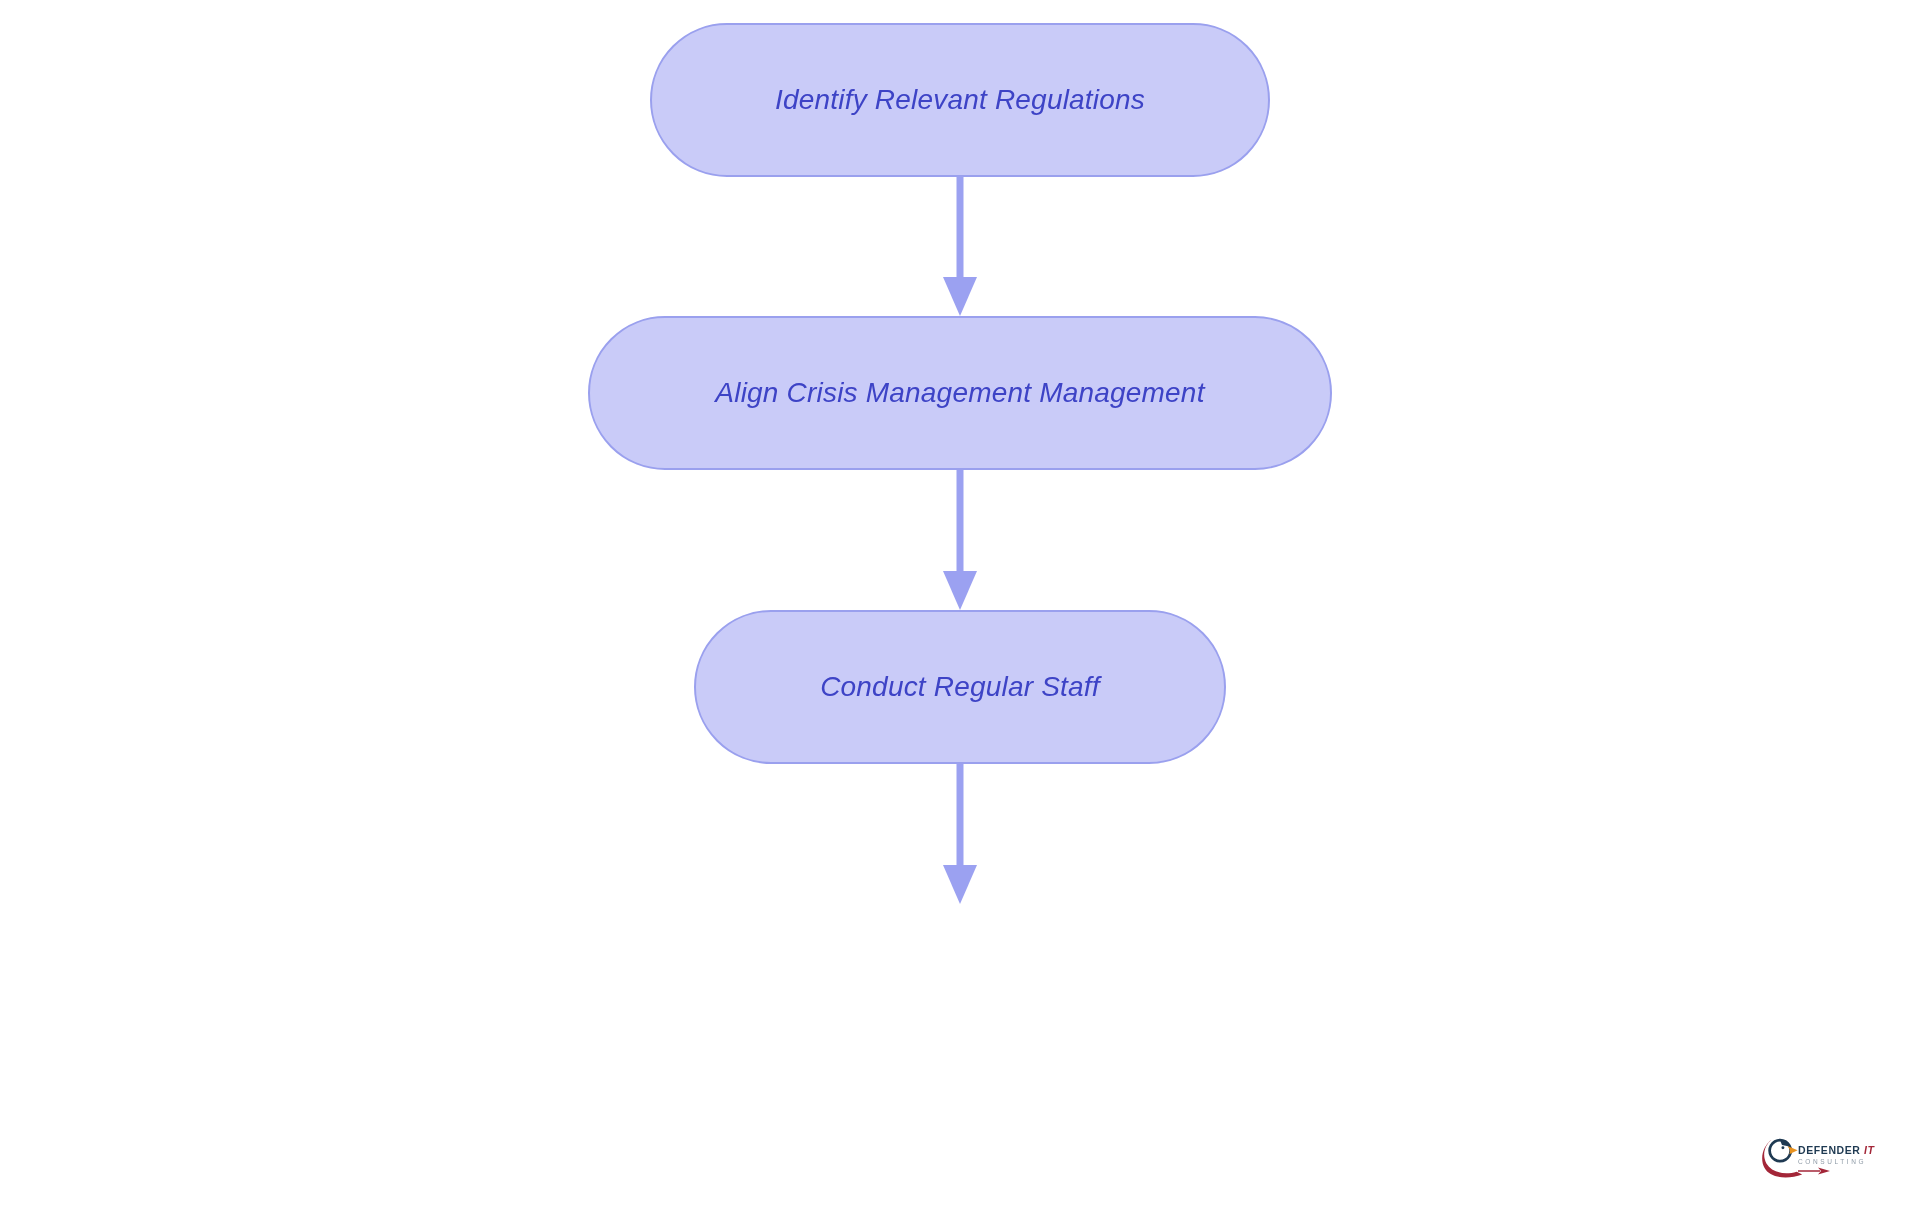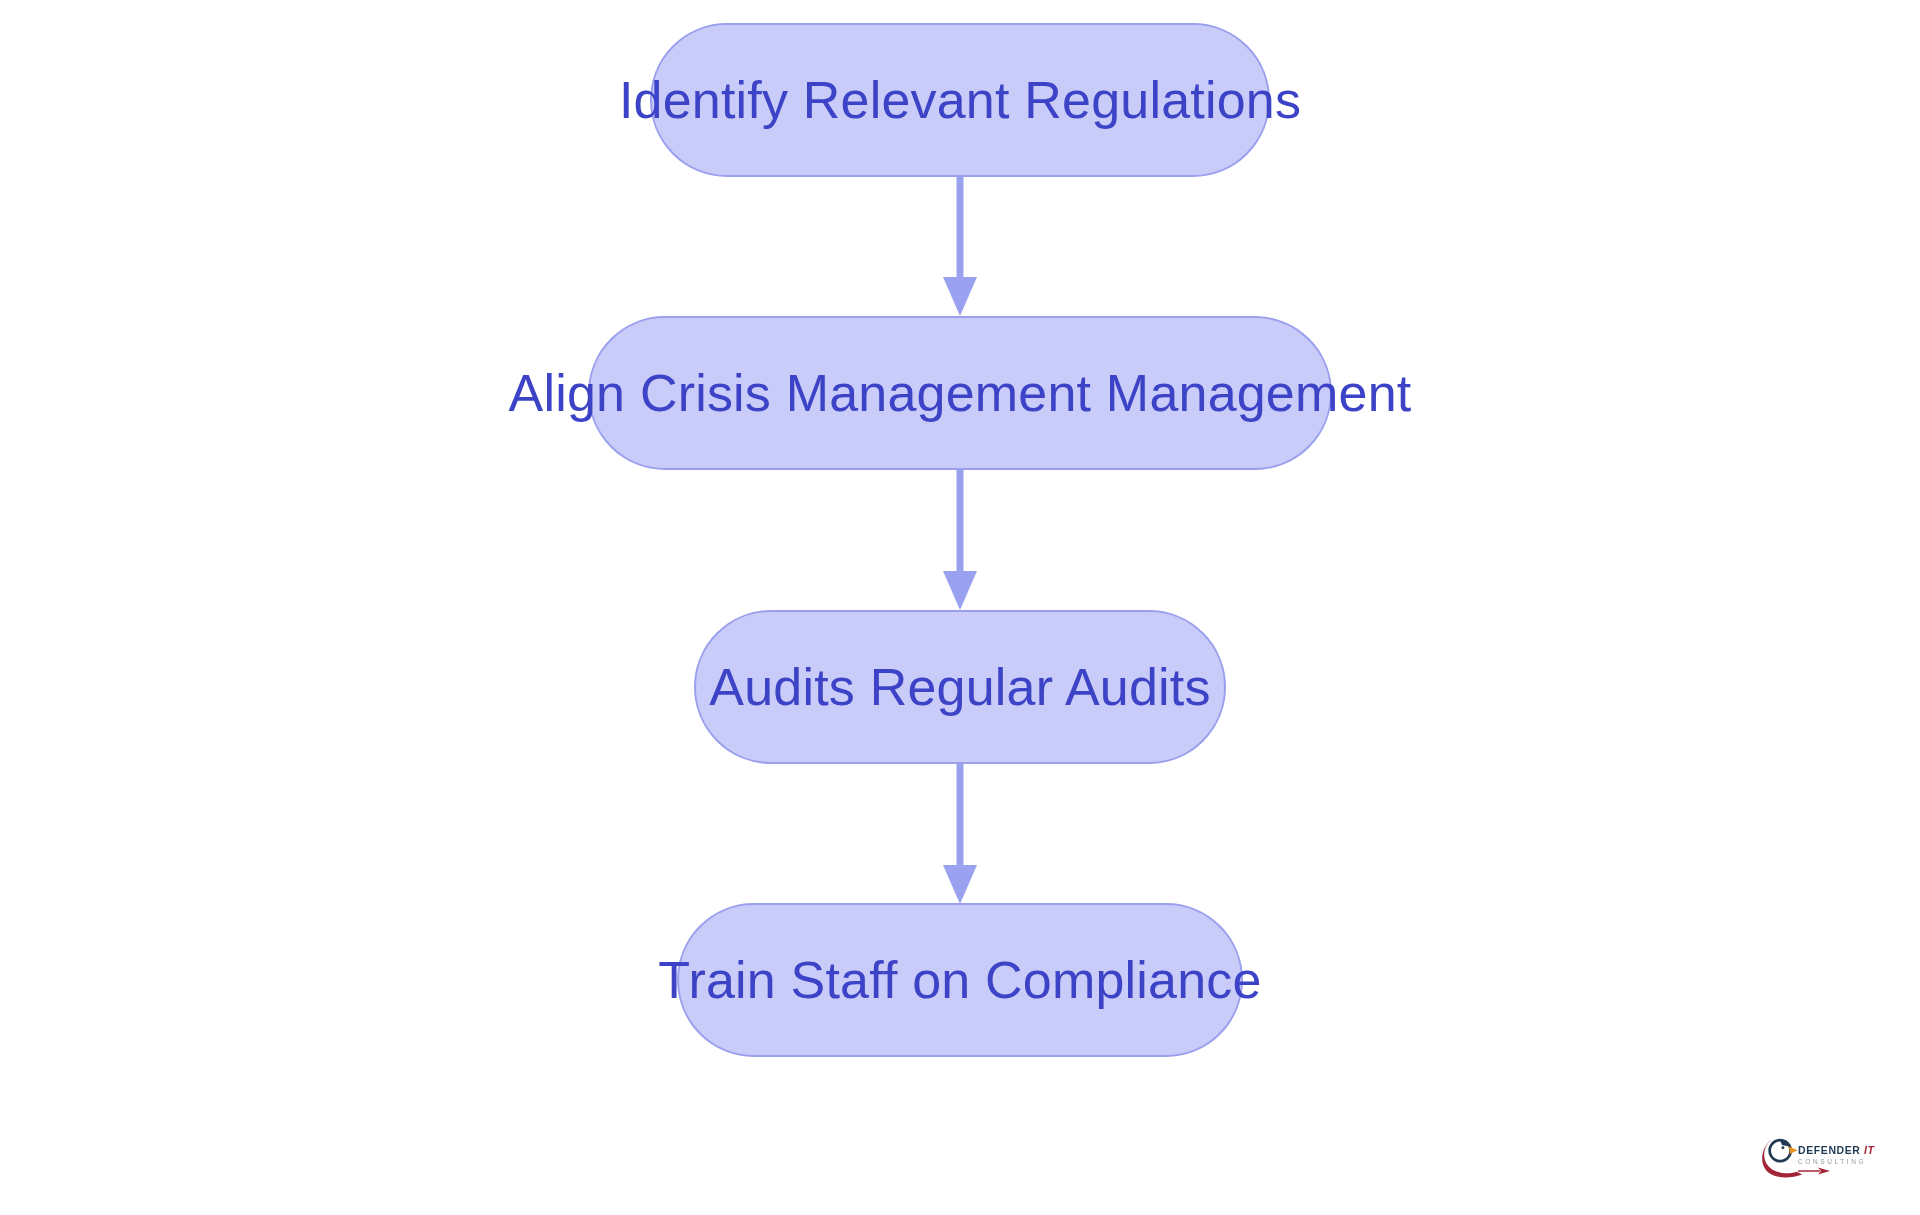--- a/index.html
+++ b/index.html
@@ -23,23 +23,24 @@
     border-radius: 78px;
     background: var(--node-fill, #c9cbf8);
     border: 2px solid var(--node-border, #9aa0ee);
     box-sizing: border-box;
     display: flex;
     align-items: center;
     justify-content: center;
   }
   .node-label {
     color: var(--node-text, #3d43c6);
-    font-size: 52px;
+    font-size: 28px;
     letter-spacing: 0.2px;
     white-space: nowrap;
+    font-style: italic;
   }
   .node-1 { top: 23px;  width: 620px; }
   .node-2 { top: 316px; width: 744px; }
   .node-3 { top: 610px; width: 532px; }
   .node-4 { top: 903px; width: 566px; }
 
   .edge {
     position: absolute;
     left: 50%;
     transform: translateX(-50%);
@@ -100,31 +101,28 @@
   <div class="node node-2">
     <span class="node-label">Align Crisis Management Management</span>
   </div>
 
   <svg class="edge edge-2" viewBox="0 0 40 140" aria-hidden="true">
     <line x1="20" y1="0" x2="20" y2="104"></line>
     <polygon points="3,101 37,101 20,140"></polygon>
   </svg>
 
   <div class="node node-3">
-    <span class="node-label">Audits Regular Audits</span>
+    <span class="node-label">Conduct Regular Staff</span>
   </div>
 
   <svg class="edge edge-3" viewBox="0 0 40 140" aria-hidden="true">
     <line x1="20" y1="0" x2="20" y2="104"></line>
     <polygon points="3,101 37,101 20,140"></polygon>
   </svg>
 
-  <div class="node node-4">
-    <span class="node-label">Train Staff on Compliance</span>
-  </div>
 
   <div class="logo">
     <svg class="logo-icon" viewBox="0 0 48 48" aria-hidden="true">
       <path class="wm-red" d="M13 5 C5 11 2 22 7 31 C13 41 27 44 40 40 L46 43 C30 49 11 47 5 36 C-1 25 4 11 13 5 Z"></path>
       <path class="wm-white" d="M22 6 a11 11 0 1 0 0.01 0 Z"></path>
       <path class="wm-navy" d="M22 4 a13 13 0 1 0 0.01 0 Z M22 7 a10 10 0 1 1 -0.01 0 Z"></path>
       <path class="wm-navy" d="M22 6 a11 11 0 0 1 10 6.5 L24 11 Z"></path>
       <path class="wm-beak" d="M30 12 l11 4.5 -9 4.5 c1.5-3 0.5-6 -2-9 Z"></path>
       <circle class="wm-navy" cx="25" cy="14" r="1.6"></circle>
     </svg>

